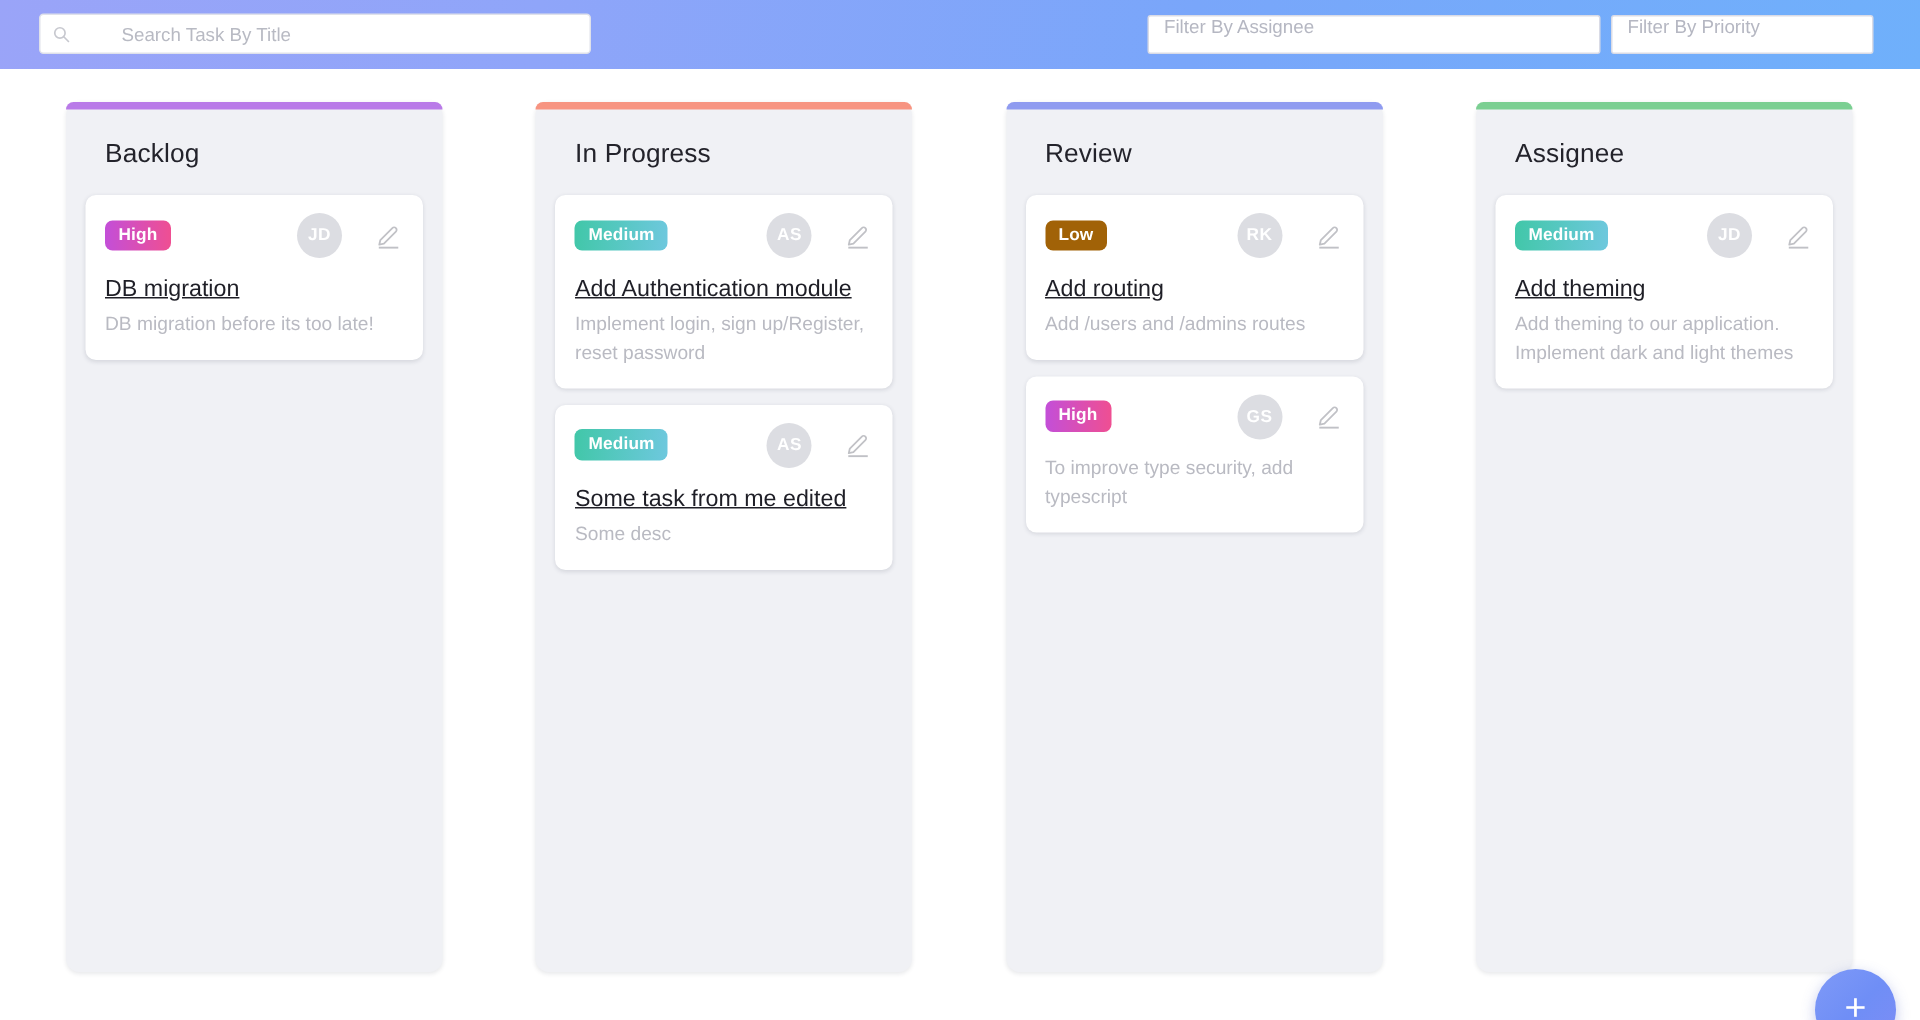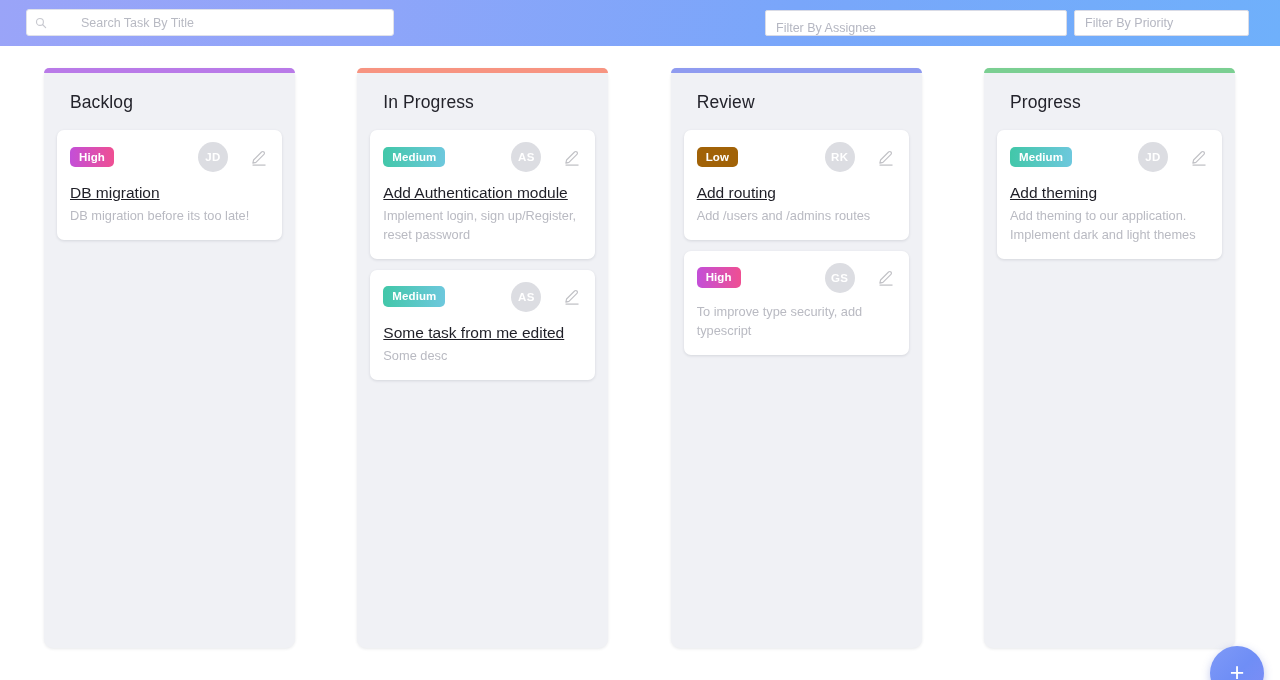--- a/index.html
+++ b/index.html
@@ -57,34 +57,34 @@
   .filter-assignee {
     position: absolute;
     left: 765px;
     top: 10px;
     width: 302px;
     height: 26px;
     background: #ffffff;
     border: 1px solid #d9dbe6;
     border-radius: 2px;
     display: flex;
-    align-items: flex-end;
+    align-items: flex-start;
     padding: 0 10px;
   }
   .filter-priority {
     position: absolute;
     left: 1074px;
     top: 10px;
     width: 175px;
     height: 26px;
     background: #ffffff;
     border: 1px solid #d9dbe6;
     border-radius: 2px;
     display: flex;
-    align-items: center;
+    align-items: flex-start;
     padding: 0 10px;
   }
   .filter-input {
     border: none;
     outline: none;
     width: 100%;
     font-family: "Liberation Sans", sans-serif;
     font-size: 12.5px;
     color: #3b3b46;
     background: transparent;
@@ -351,21 +351,21 @@
           </div>
         </div>
         <div class="card-desc">To improve type security, add typescript</div>
       </div>
 
     </div>
   </div>
 
   <div class="column">
     <div class="col-accent" style="background:#7bcf92"></div>
-    <div class="col-title">Progress</div>
+    <div class="col-title">Assignee</div>
     <div class="col-cards">
 
       <div class="card">
         <div class="card-top">
           <span class="badge badge-medium">Medium</span>
           <div class="card-actions">
             <div class="avatar">JD</div>
             <svg class="edit-icon" viewBox="0 0 24 24">
               <path d="M4.5 15.2 L14.6 5.1 a2.1 2.1 0 0 1 3 3 L7.5 18.2 L3.6 19.1 Z" fill="none" stroke="#6c6d78" stroke-width="1.5" stroke-linejoin="round"></path>
               <line x1="3.2" y1="21.6" x2="19.6" y2="21.6" stroke="#6c6d78" stroke-width="1.6"></line>

